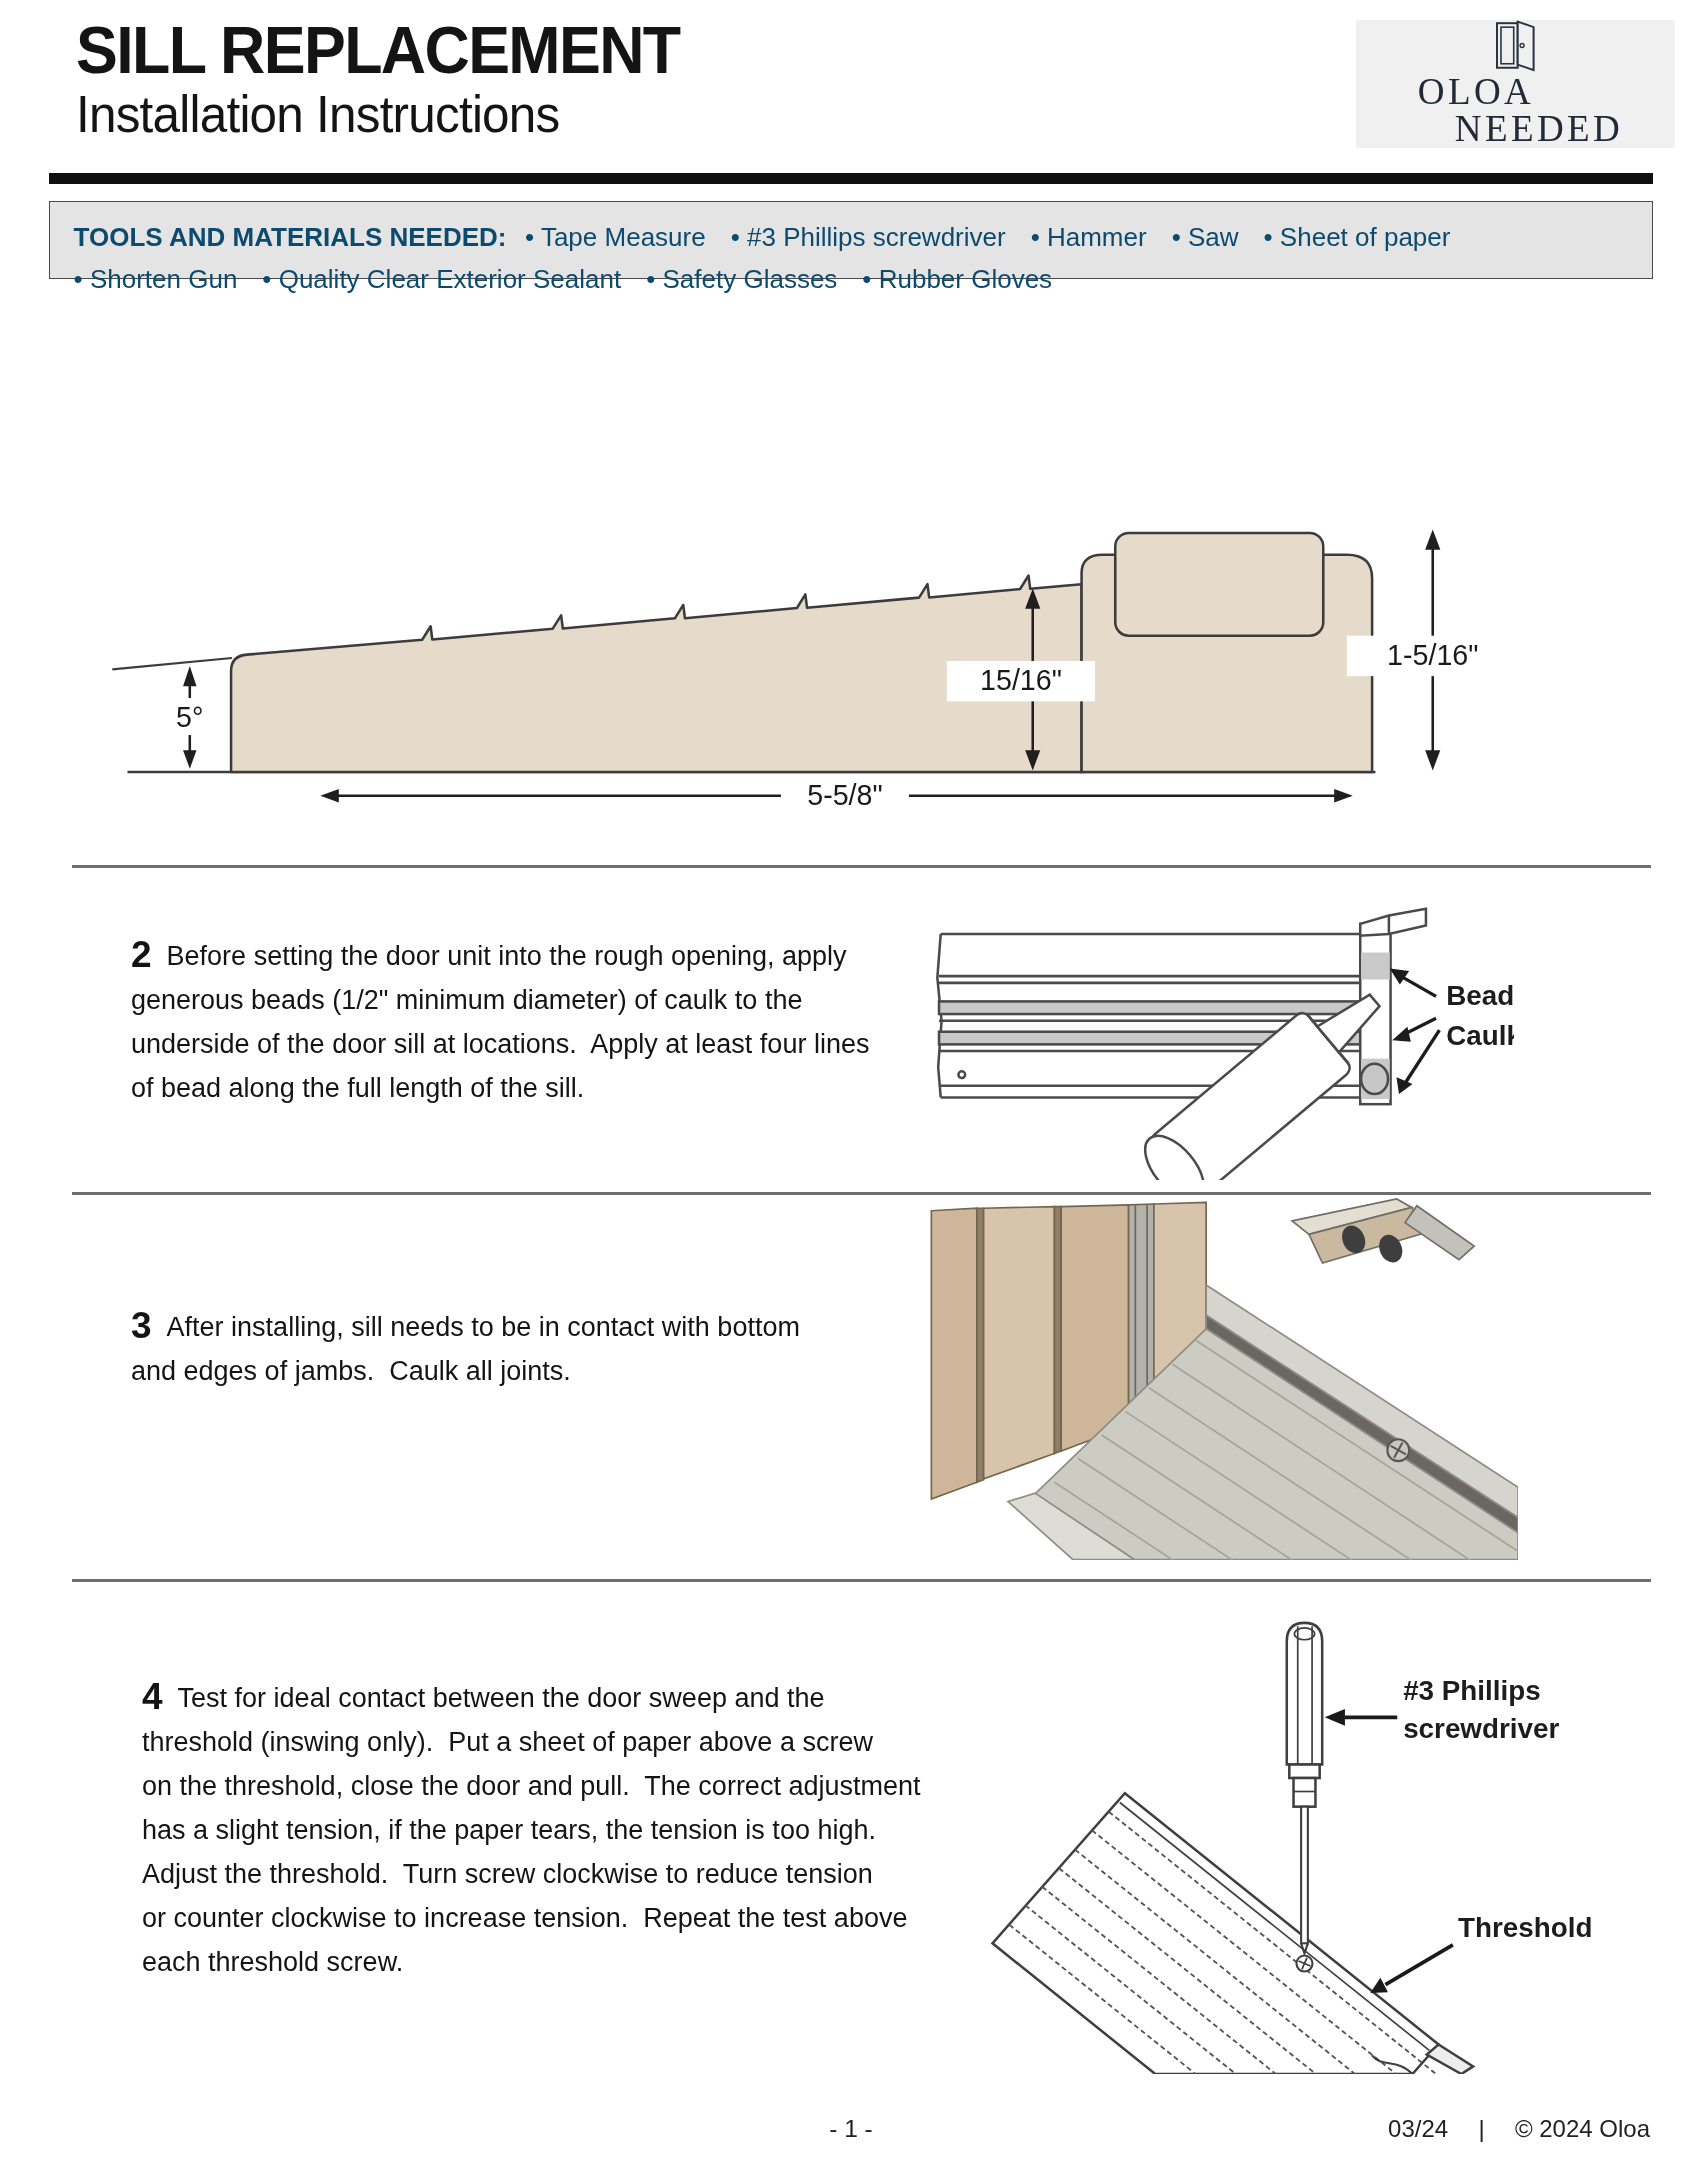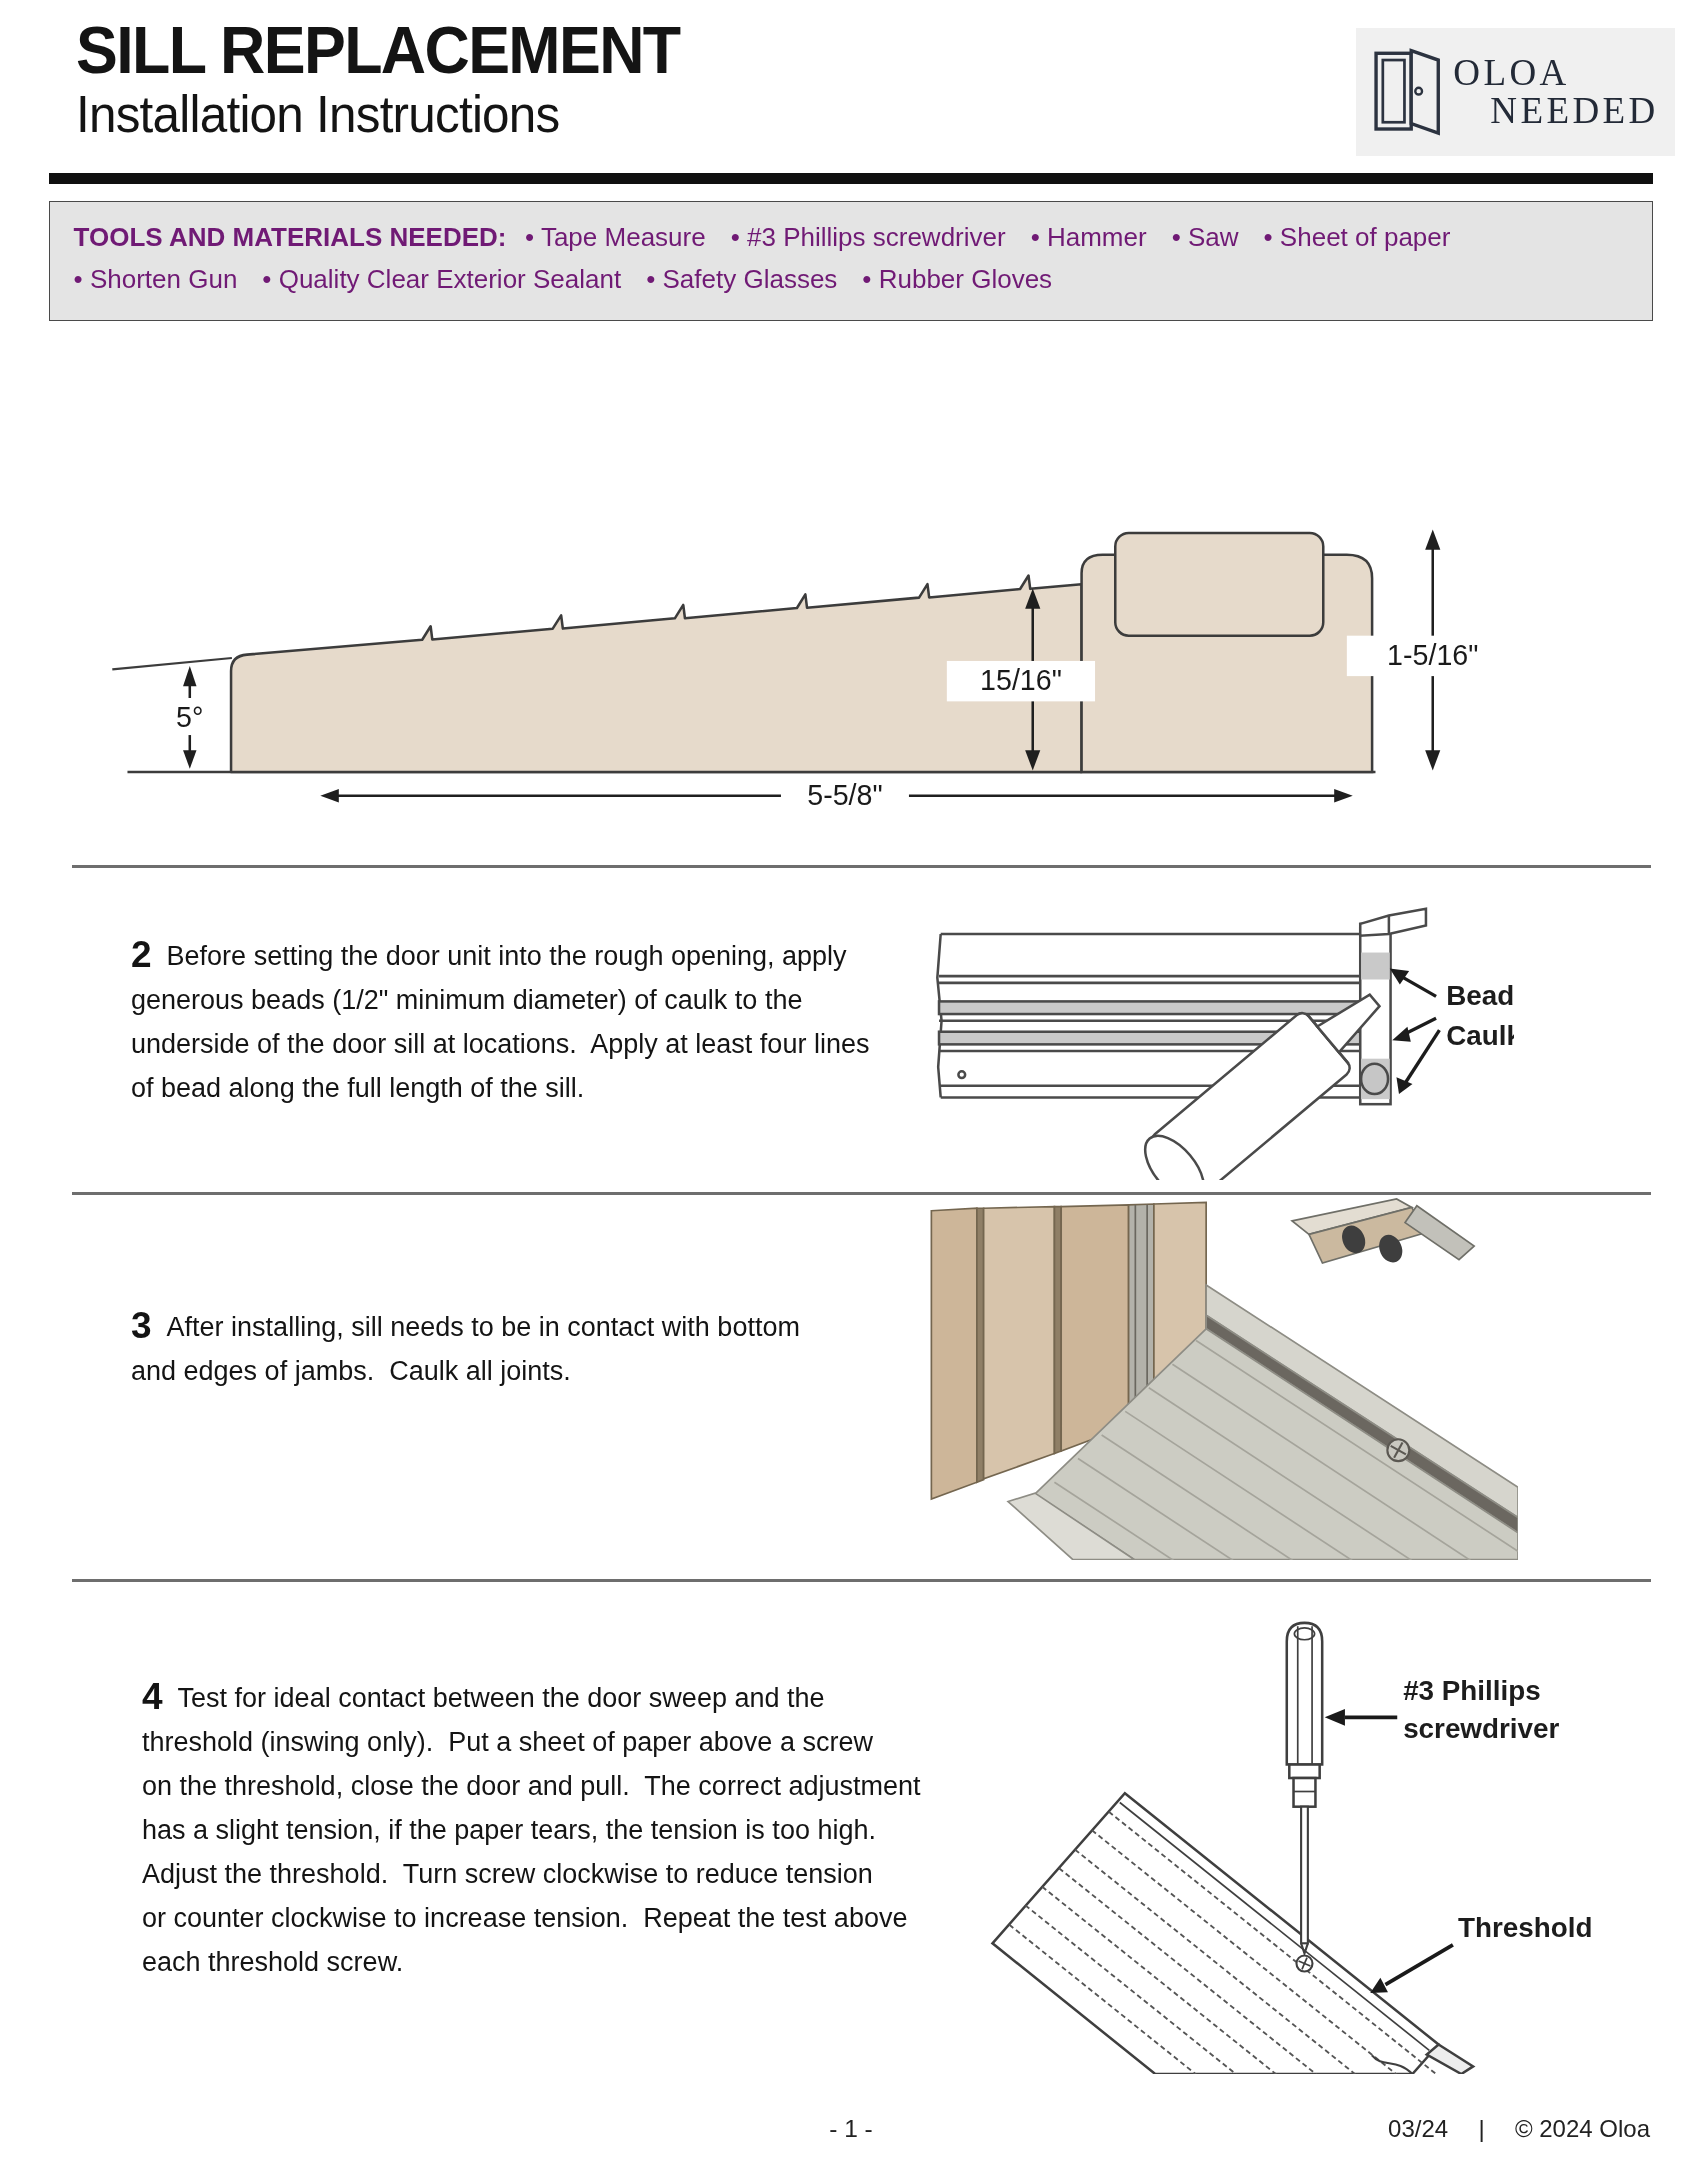--- a/index.html
+++ b/index.html
@@ -10,32 +10,32 @@
   
   .title-1 {
     position:absolute; left:76px; top:11.8px; font-size:66px; font-weight:bold;
     letter-spacing:-1.7px; transform:scaleX(0.95); transform-origin:left top; white-space:nowrap;
   }
   .title-2 {
     position:absolute; left:76px; top:84px; font-size:52px; font-weight:400;
     letter-spacing:-0.8px; transform:scaleX(0.95); transform-origin:left top; white-space:nowrap;
   }
   .logo-box {
-    position:absolute; left:1356px; top:28px; width:319px; height:128px;
-    background:#f0f0f0; display:flex; align-items:center; justify-content:center;
+    position:absolute; left:1356px; top:20px; width:319px; height:128px;
+    background:#f0f0f0; display:flex; align-items:center; justify-content:center;flex-direction:column;
   }
   .logo-text { margin-left:10px; font-family:"Liberation Serif", serif; color:#232a37;
     font-size:37px; letter-spacing:3.4px; line-height:1.02; }
   .logo-line2 { margin-left:37px; }
   .header-bar { position:absolute; left:49px; top:173px; width:1604px; height:11px; background:#101010; }
   
   .tools-box {
-    position:absolute; left:49px; top:201px; width:1604px; height:120px;
+    position:absolute; left:49px; top:201px; width:1604px; height:78px;
     background:#e4e4e4; border:1.7px solid #4a4a4a; box-sizing:border-box;
-    padding:13.5px 23.6px 0 23.6px; font-size:26px; line-height:42px; color:#701a75;
+    padding:13.5px 23.6px 0 23.6px; font-size:26px; line-height:42px; color:#0c4a6e;
   }
   .tools-label { font-weight:bold; margin-right:18.6px; }
   .tool-item { margin-right:25px; white-space:nowrap; }
   
   .step-text { position:absolute; margin:0; font-size:27px; line-height:44px; color:#141414; }
   .step-num  { font-size:37px; font-weight:bold; line-height:1; margin-right:15px; vertical-align:-1.7px; }
   .step-body { white-space:pre-wrap; }
   .divider { position:absolute; left:72px; width:1579px; height:2.5px; background:#6e6e6e; }
   
   .diagram { position:absolute; }

